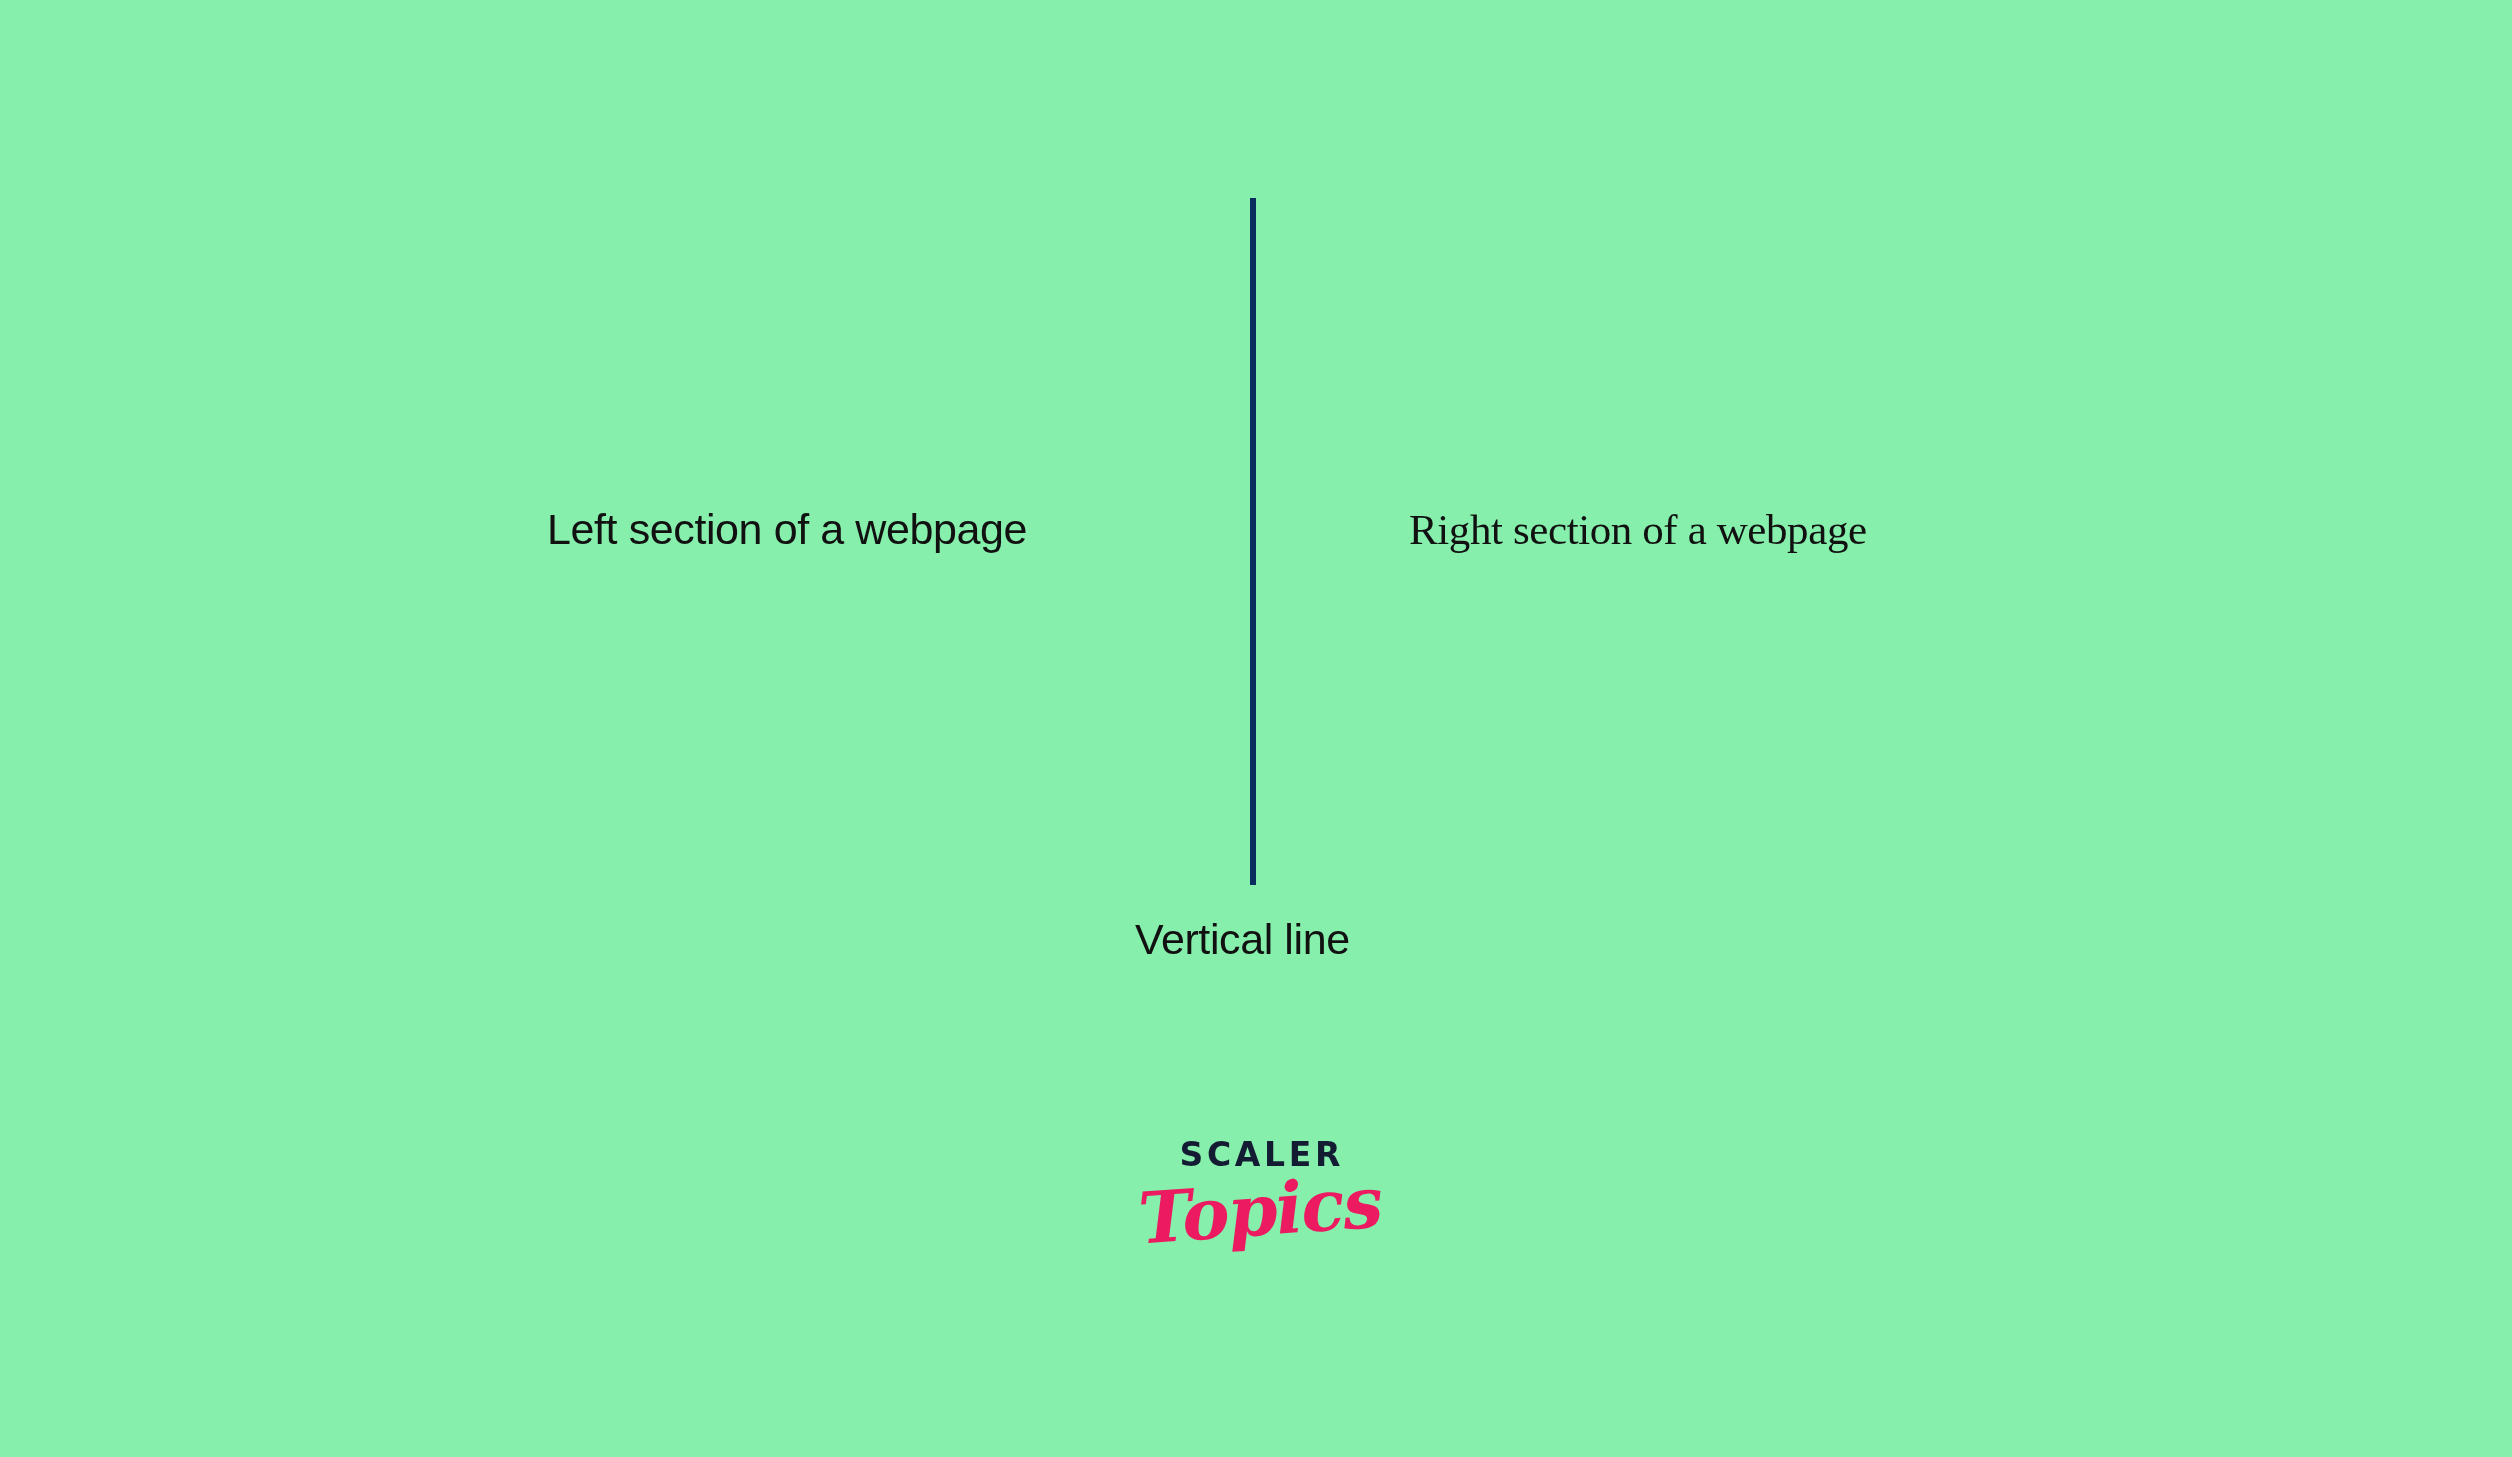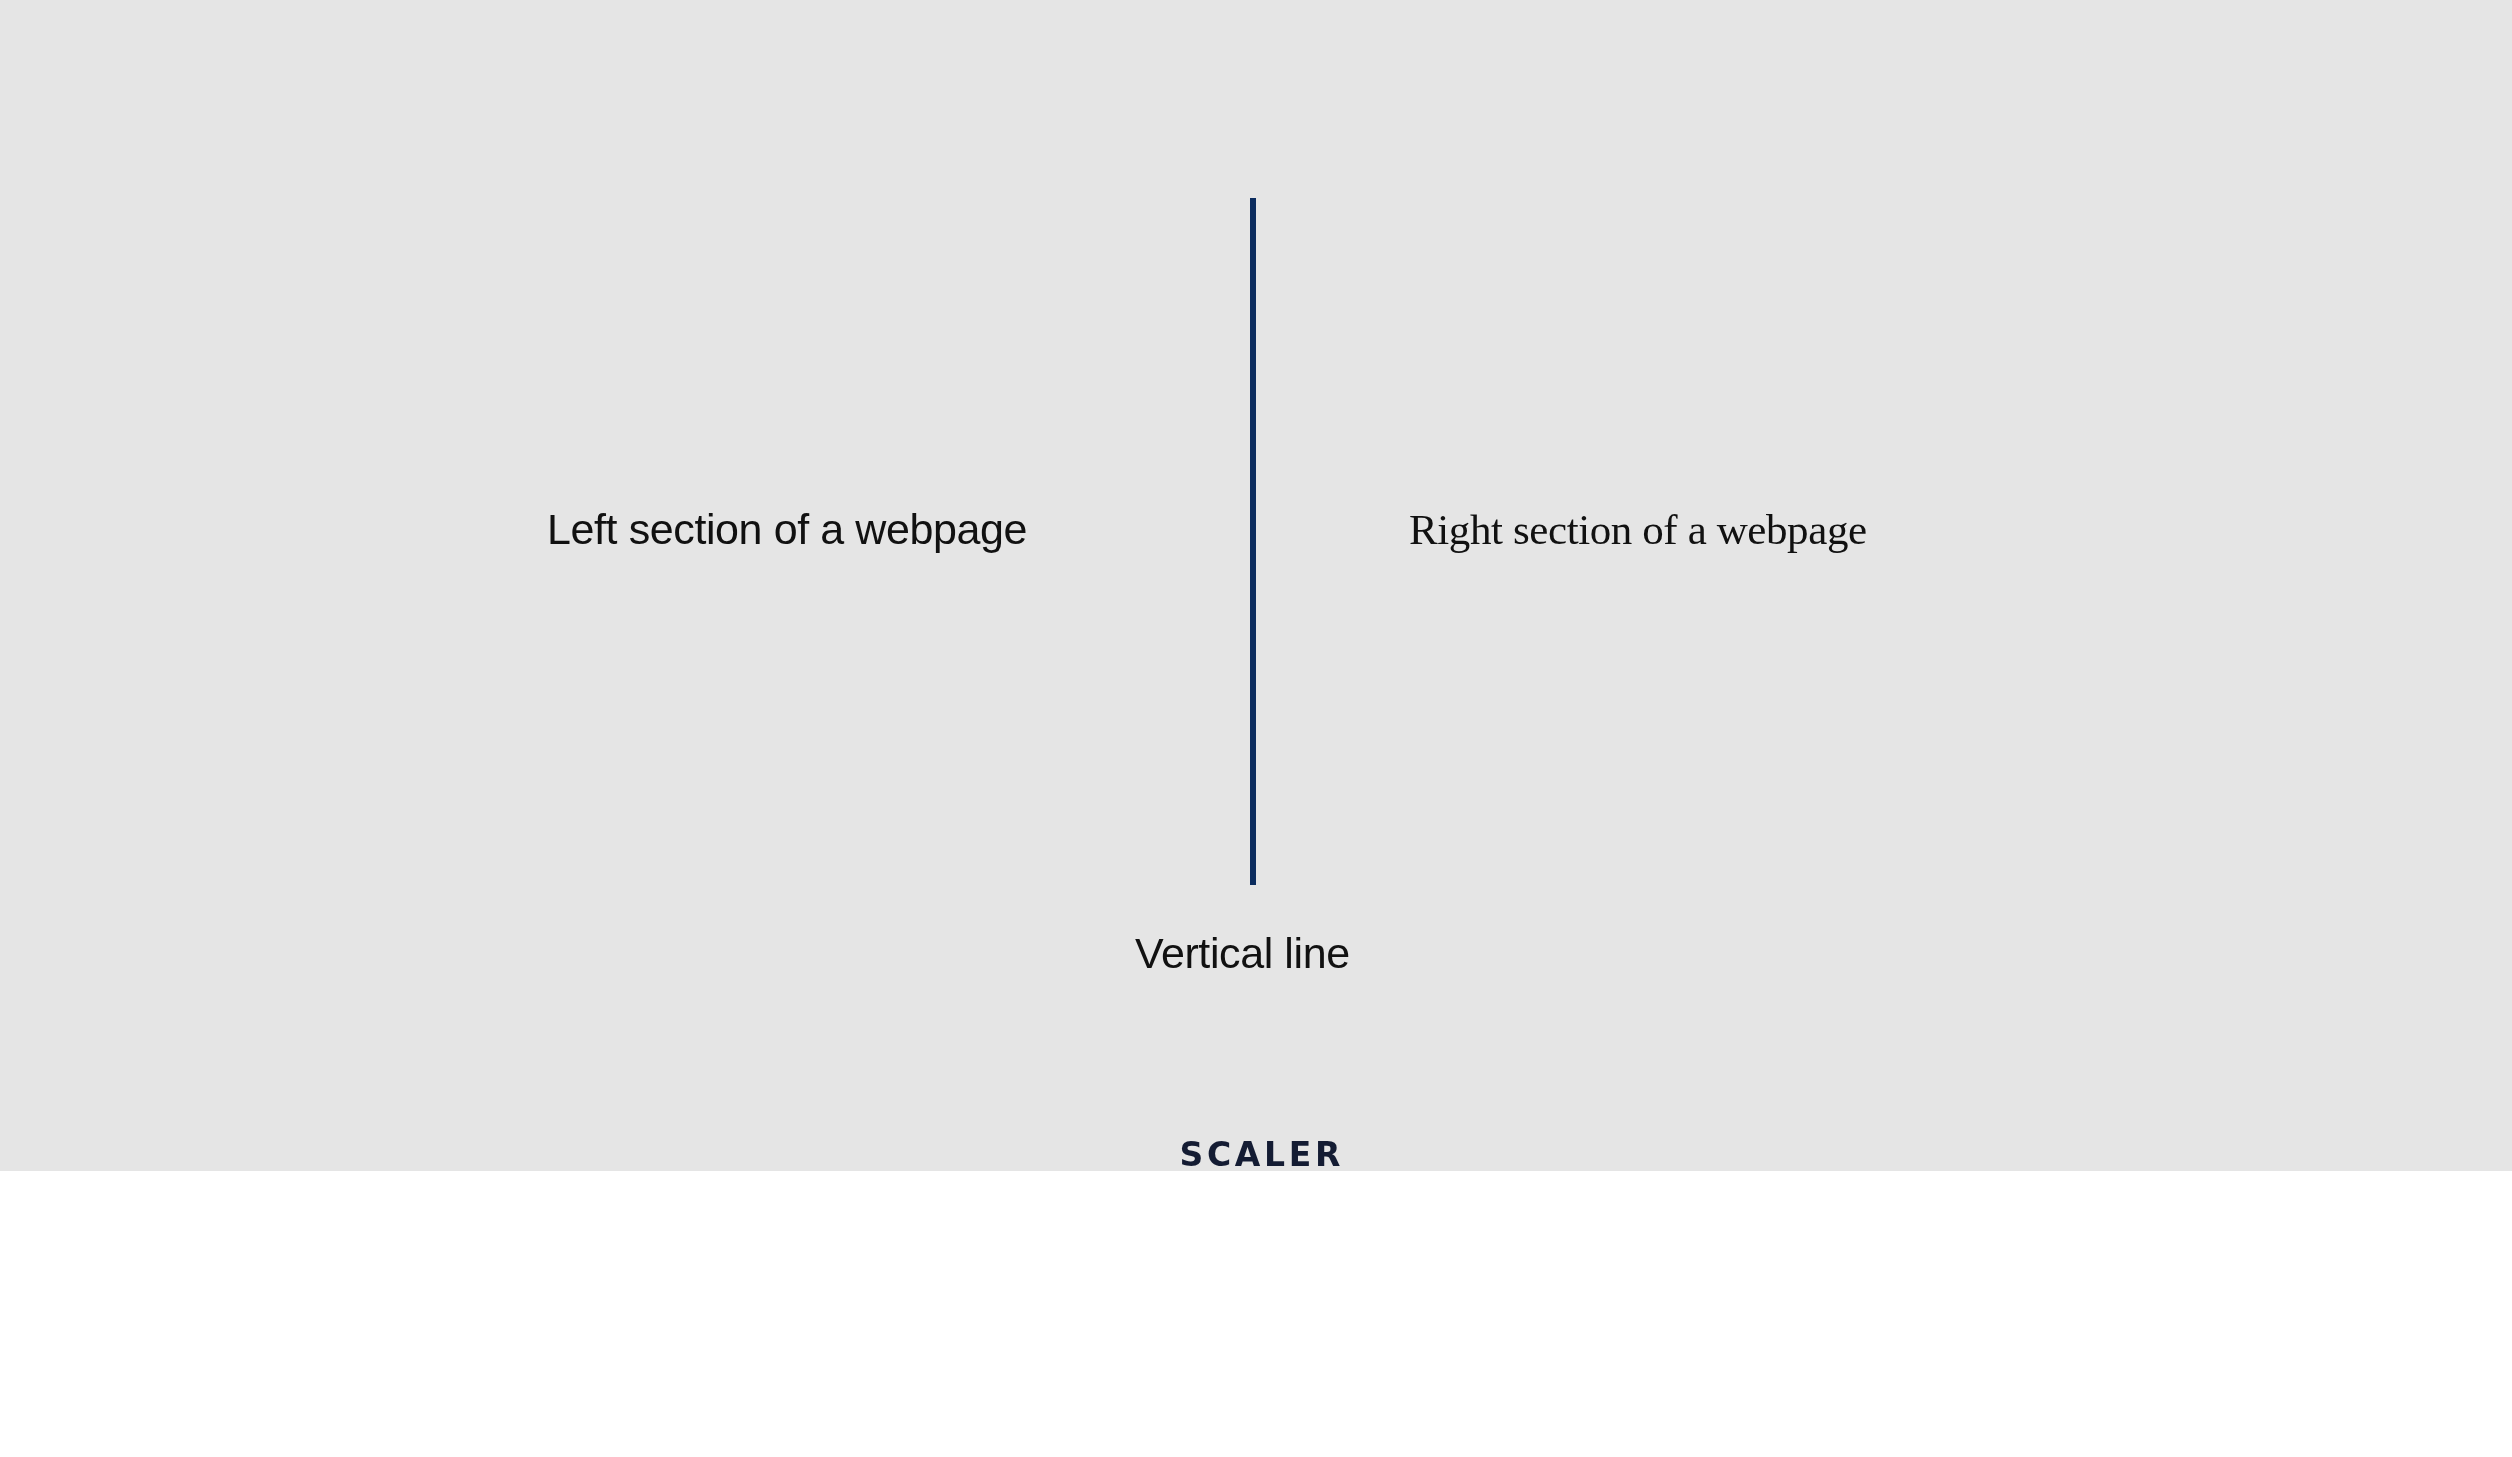--- a/index.html
+++ b/index.html
@@ -5,22 +5,22 @@
 <style>
   html, body {
     margin: 0;
     padding: 0;
     background: #ffffff;
   }
 
   #canvas {
     position: relative;
     width: 2512px;
-    height: 1171px;
-    background: #e5e5e5;
+    height: 1457px;
+    background: #86efac;
     overflow: hidden;
     font-family: "Liberation Sans", "DejaVu Sans", sans-serif;
   }
 
   
   .divider-line {
     position: absolute;
     left: 1250px;
     top: 198px;
     width: 5.9px;
@@ -56,21 +56,20 @@
     position: absolute;
     left: 1135px;
     top: 918px;
     color: #111111;
     font-family: "Liberation Sans", "DejaVu Sans", sans-serif;
     font-size: 43px;
     font-weight: 400;
     line-height: 1;
     white-space: nowrap;
     letter-spacing: -0.4px;
-    margin-top: 14px;
   }
 
   
   .logo {
     position: absolute;
     left: 1138px;
     top: 1138px;
     width: 244px;
     height: 192px;
     text-align: center;

